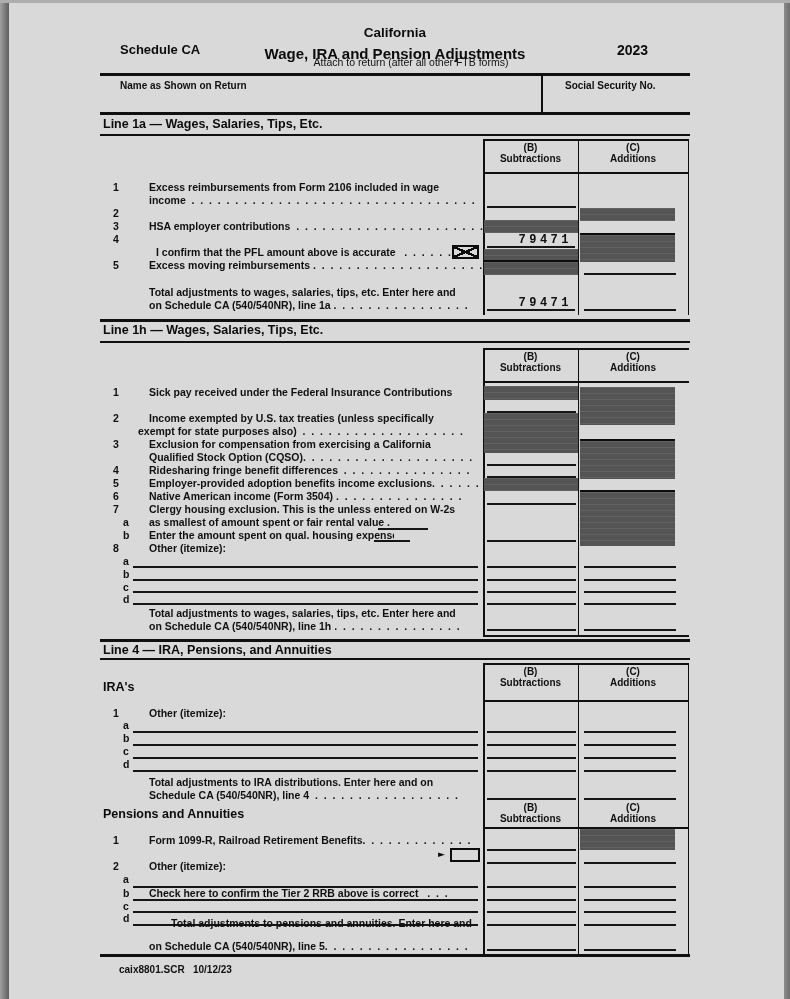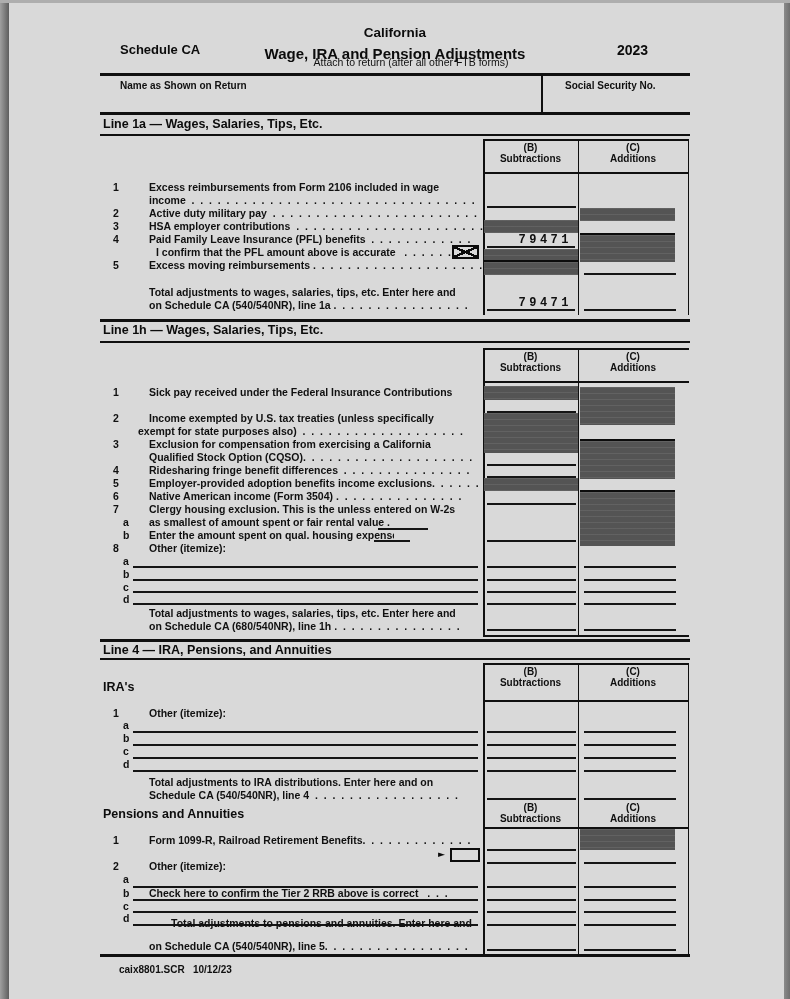--- a/index.html
+++ b/index.html
@@ -61,29 +61,27 @@
   <div class="ch" style="left:578px;top:142px;width:110px;">(C)</div>
   <div class="ch" style="left:578px;top:153px;width:110px;">Additions</div>
   <div class="hl" style="left:483px;top:172px;width:206px;"></div>
 
   <div class="n" style="left:113px;top:181px;">1</div>
   <div class="t" style="left:133px;top:181px;width:345px;">Excess reimbursements from Form 2106 included in wage</div>
   <div class="t" style="left:133px;top:194px;width:345px;">income  .  .  .  .  .  .  .  .  .  .  .  .  .  .  .  .  .  .  .  .  .  .  .  .  .  .  .  .  .  .  .  .  .</div>
   <div class="ul" style="left:487px;top:206px;width:89px;"></div>
 
   <div class="n" style="left:113px;top:207px;">2</div>
-  <div class="t" style="left:133px;top:207px;width:345px;">Active duty military pay  .  .  .  .  .  .  .  .  .  .  .  .  .  .  .  .  .  .  .  .  .  .  .  .  .</div>
   <div class="dk" style="left:580px;top:208px;width:95px;height:13px;"></div>
 
   <div class="n" style="left:113px;top:220px;">3</div>
   <div class="t" style="left:133px;top:220px;width:345px;">HSA employer contributions  .  .  .  .  .  .  .  .  .  .  .  .  .  .  .  .  .  .  .  .  .  .</div>
   <div class="dk" style="left:483.5px;top:220px;width:94px;height:13px;"></div>
 
   <div class="n" style="left:113px;top:233px;">4</div>
-  <div class="t" style="left:133px;top:233px;width:345px;">Paid Family Leave Insurance (PFL) benefits  .  .  .  .  .  .  .  .  .  .  .  .</div>
   <div class="val" style="left:487px;top:233px;width:88px;height:15px;">79471</div>
   <div class="dk dkt" style="left:580px;top:233px;width:95px;height:27px;"></div>
 
   <div class="t" style="left:140px;top:246px;width:310px;">I confirm that the PFL amount above is accurate   .  .  .  .  .  .</div>
   <div class="cbx x" style="left:452px;top:245px;width:27px;height:14px;"></div>
   <div class="dk" style="left:483.5px;top:249px;width:94px;height:11px;"></div>
 
   <div class="n" style="left:113px;top:259px;">5</div>
   <div class="t" style="left:133px;top:259px;width:345px;">Excess moving reimbursements .  .  .  .  .  .  .  .  .  .  .  .  .  .  .  .  .  .  .  .</div>
   <div class="dk dkt" style="left:483.5px;top:260px;width:94px;height:13px;"></div>
@@ -161,21 +159,21 @@
   <div class="n" style="left:123px;top:581px;">c</div>
   <div class="ul" style="left:133px;top:591px;width:345px;height:1.5px;"></div>
   <div class="ul" style="left:487px;top:591px;width:89px;"></div>
   <div class="ul" style="left:584px;top:591px;width:92px;"></div>
   <div class="n" style="left:123px;top:593px;">d</div>
   <div class="ul" style="left:133px;top:603px;width:345px;height:1.5px;"></div>
   <div class="ul" style="left:487px;top:603px;width:89px;"></div>
   <div class="ul" style="left:584px;top:603px;width:92px;"></div>
 
   <div class="t" style="left:133px;top:607px;width:345px;">Total adjustments to wages, salaries, tips, etc. Enter here and</div>
-  <div class="t" style="left:133px;top:620px;width:345px;">on Schedule CA (680/540NR), line 1h .  .  .  .  .  .  .  .  .  .  .  .  .  .  .</div>
+  <div class="t" style="left:133px;top:620px;width:345px;">on Schedule CA (540/540NR), line 1h .  .  .  .  .  .  .  .  .  .  .  .  .  .  .</div>
   <div class="ul" style="left:487px;top:629px;width:89px;"></div>
   <div class="ul" style="left:584px;top:629px;width:92px;"></div>
   <div class="hl" style="left:483px;top:635px;width:206px;"></div>
 
   <div class="hl" style="left:100px;top:639px;width:590px;height:2.5px;"></div>
   <div class="sec" style="left:103px;top:643px;">Line 4 — IRA, Pensions, and Annuities</div>
   <div class="hl" style="left:100px;top:658px;width:590px;"></div>
 
   <div class="hl" style="left:483px;top:663px;width:206px;"></div>
   <div class="vl" style="left:483px;top:663px;height:292px;"></div>

